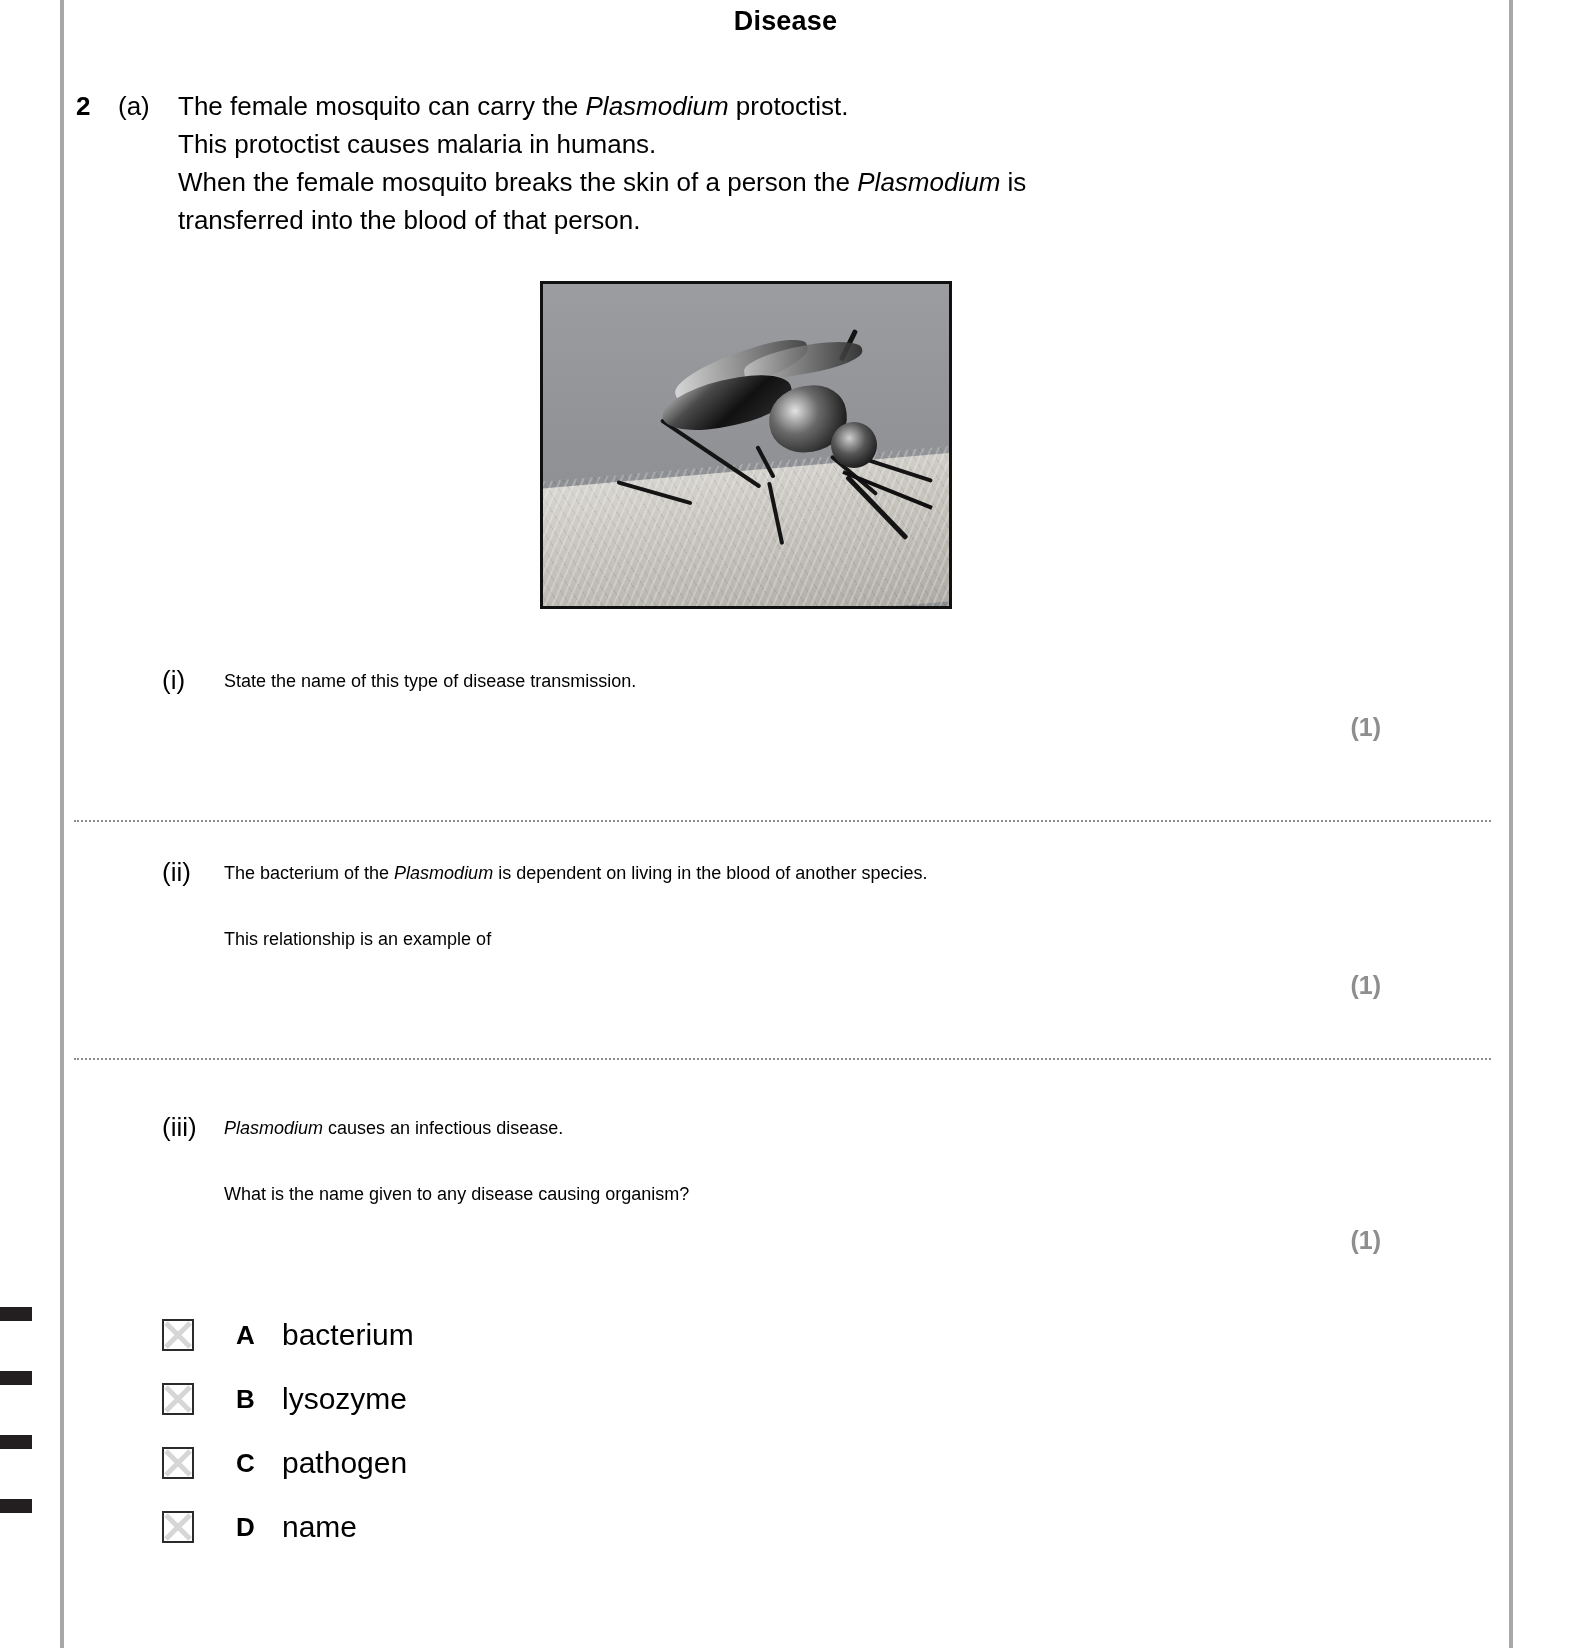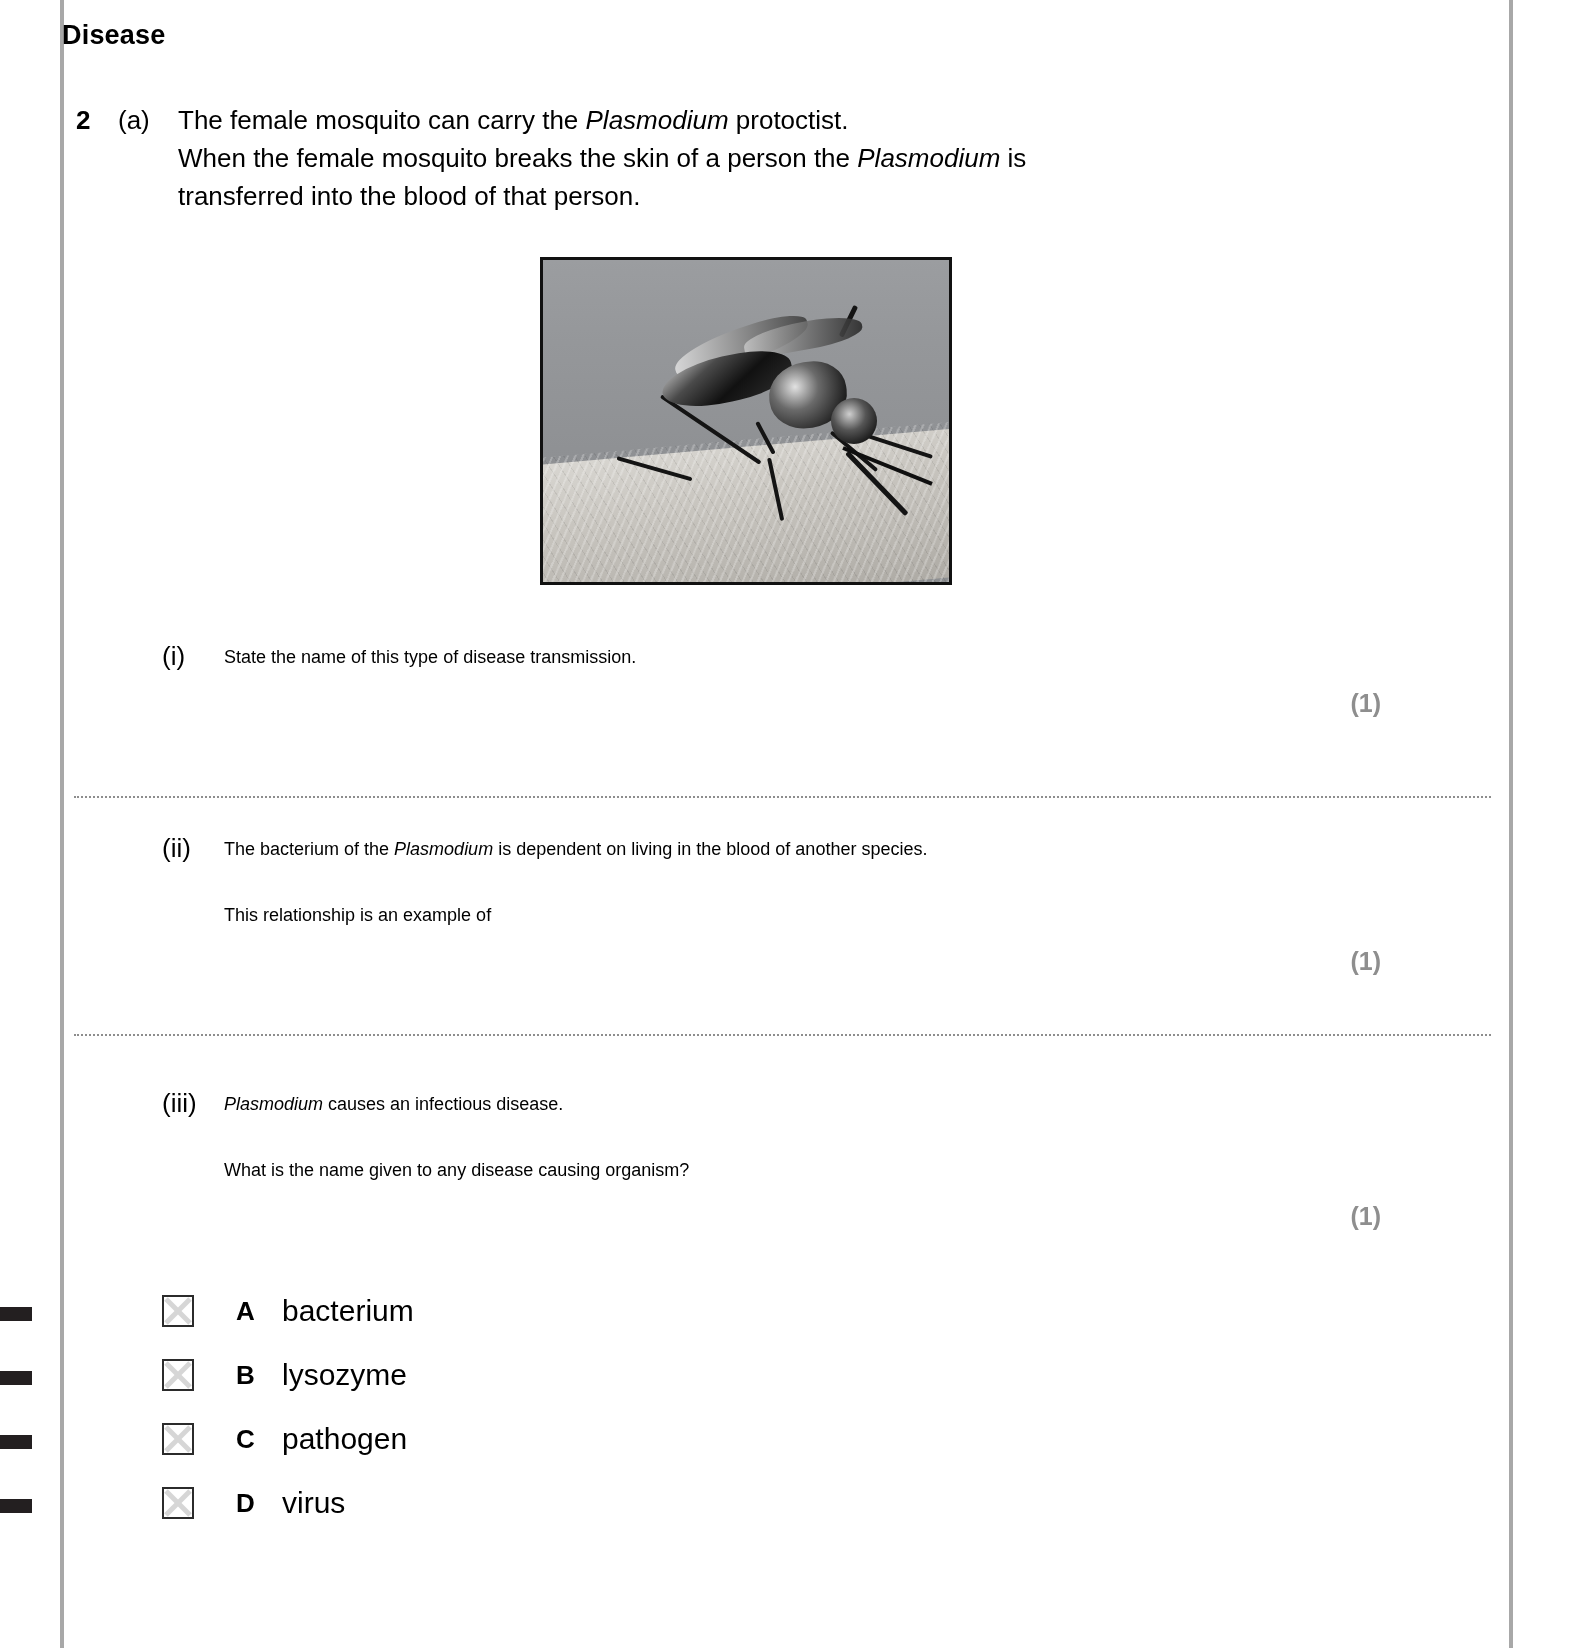--- a/index.html
+++ b/index.html
@@ -51,24 +51,25 @@
   
   .content {
     position: absolute;
     left: 62px;
     top: 0;
     width: 1447px;
     height: 1648px;
   }
 
   .page-title {
+    text-align: center;
     font-size: 27px;
     font-weight: bold;
     letter-spacing: 0.2px;
-    padding-top: 20px;
+    padding-top: 6px;
     color: #000;
   }
 
   
   .q-block {
     position: relative;
     margin-top: 50px;
     padding-left: 14px;
   }
   .q-num {
@@ -308,20 +309,21 @@
 
   <div class="content">
 
     <div class="page-title">Disease</div>
 
     <div class="q-block">
       <span class="q-num">2</span>
       <span class="q-part">(a)</span>
       <div class="q-text">
         <span class="ln"><span>The female mosquito can carry the </span><em>Plasmodium</em><span> protoctist.</span></span>
+        <span class="ln">This protoctist causes malaria in humans.</span>
         <span class="ln"><span>When the female mosquito breaks the skin of a person the </span><em>Plasmodium</em><span> is</span></span>
         <span class="ln">transferred into the blood of that person.</span>
       </div>
     </div>
 
     <div class="figure-wrap">
       <div class="photo">
         <div class="sky"></div>
         <div class="skin"></div>
         <div class="skin-tex"></div>
@@ -393,19 +395,19 @@
 
       <div class="option-row">
         <div class="opt-box"></div>
         <div class="opt-letter">C</div>
         <div class="opt-text">pathogen</div>
       </div>
 
       <div class="option-row">
         <div class="opt-box"></div>
         <div class="opt-letter">D</div>
-        <div class="opt-text">virus</div>
+        <div class="opt-text">name</div>
       </div>
 
     </div>
 
   </div>
 </div>
 
 </body></html>

